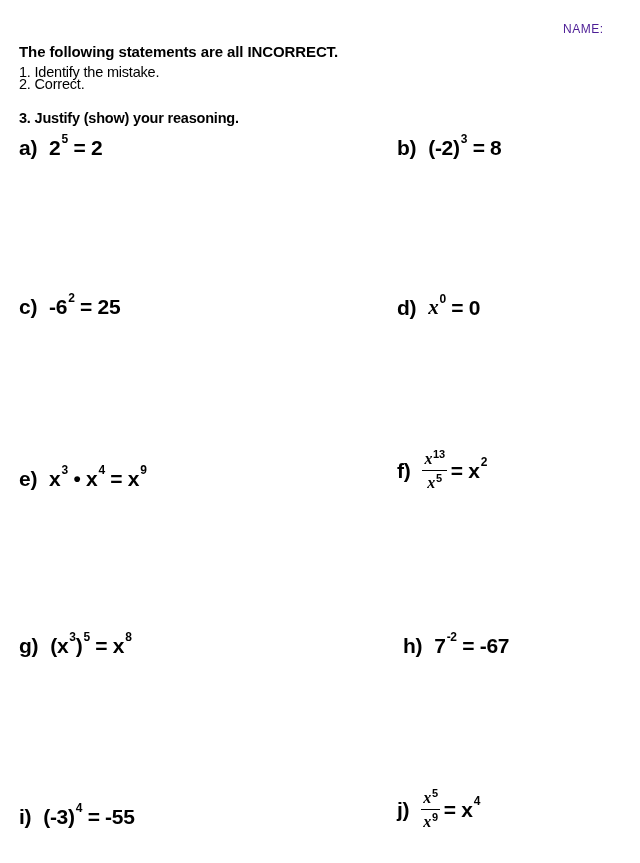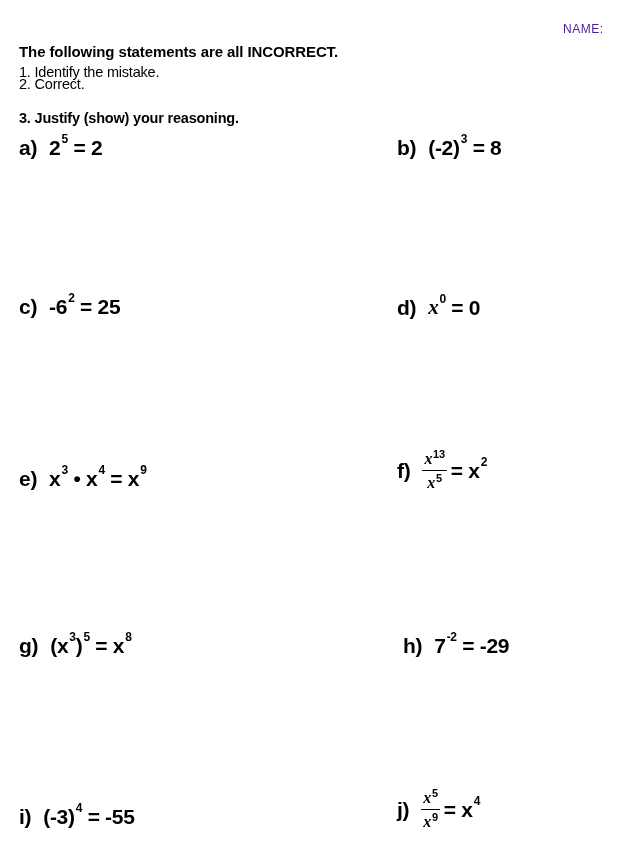--- a/index.html
+++ b/index.html
@@ -131,21 +131,21 @@
   <span>=</span>&nbsp;<span>x</span><sup>2</sup>
 </div>
 
 <div class="problem" style="top:634px; left:19px;">
   <span class="label">g)</span>
   <span>(x</span><sup>3</sup><span>)</span><sup>5</sup>&nbsp;<span>=</span>&nbsp;<span>x</span><sup>8</sup>
 </div>
 
 <div class="problem" style="top:634px; left:403px;">
   <span class="label">h)</span>
-  <span>7</span><sup>-2</sup>&nbsp;<span>= -29</span>
+  <span>7</span><sup>-2</sup>&nbsp;<span>= -67</span>
 </div>
 
 <div class="problem" style="top:805px; left:19px;">
   <span class="label">i)</span>
   <span>(-3)</span><sup>4</sup>&nbsp;<span>= -55</span>
 </div>
 
 <div class="problem" style="top:790px; left:397px;">
   <span class="label">j)</span>
   <span class="frac">

